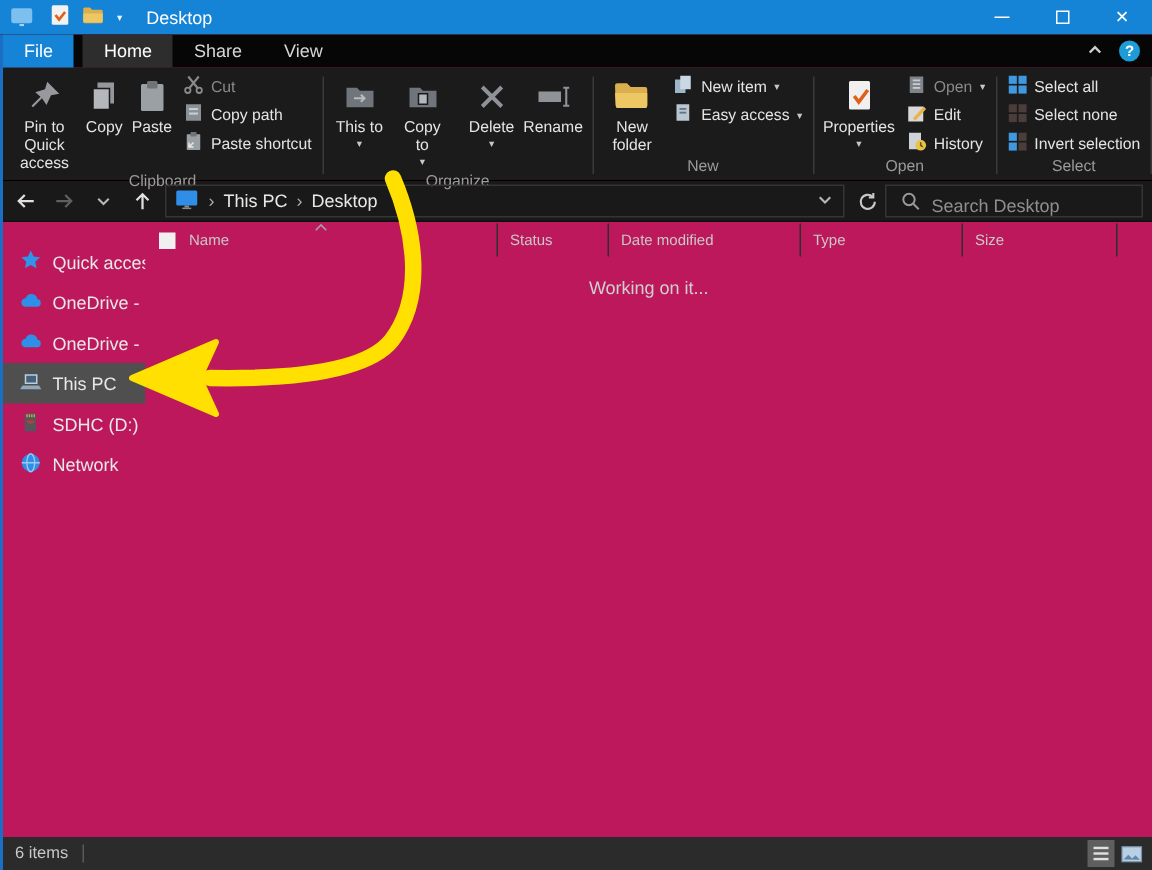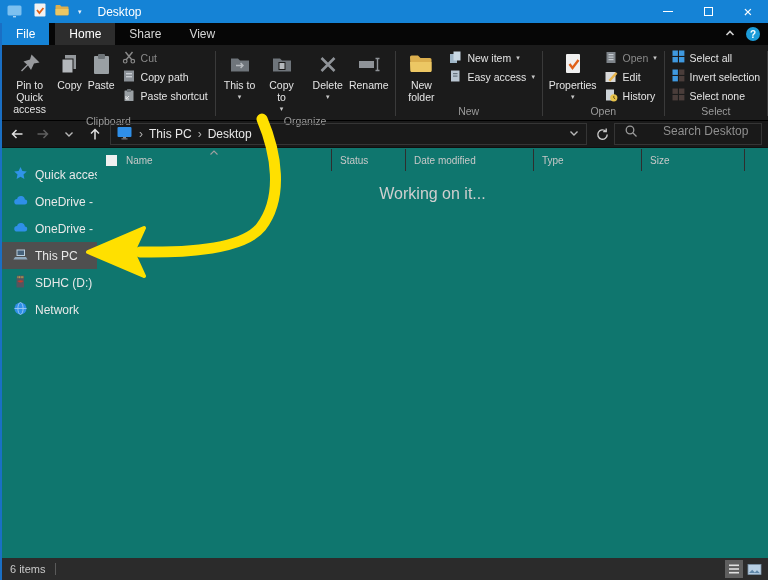--- a/index.html
+++ b/index.html
@@ -1,19 +1,19 @@
 <!DOCTYPE html>
 <html><head>
 <meta charset="utf-8">
 <style>
   * { box-sizing: border-box; margin: 0; padding: 0; }
   html,body { background:#000; }
   .window {
     position: relative; width: 768px; height: 580px;
-    background: #0f766e; overflow: hidden;
+    background: #be185d; overflow: hidden;
     font-family: "Liberation Sans", sans-serif;
     color: #e8e8e8; font-size: 12px;
   }
   .spacer { flex: 1; }
 
   
   .titlebar { height: 23px; background:#1583d6; display:flex; align-items:center; }
   .appicon { margin-left:7px; display:flex; }
   .qat { display:flex; align-items:center; margin-left:12px; gap:9px; }
   .qat .crt { color:#e8f2fb; font-size:7px; }
@@ -51,22 +51,22 @@
 
   
   .addressrow { height:27px; background:#191919; display:flex; align-items:center;
                 padding:0 6px 0 4px; border-bottom:1px solid #101010; }
   .navbtn { width:26px; height:24px; display:flex; align-items:center; justify-content:center; }
   .addressbox { flex:1; height:22px; border:1px solid #353535; display:flex;
                 align-items:center; padding:0 6px; margin:0 3px 0 2px; }
   .bc-sep { color:#b0b0b0; font-size:12px; padding:0 6px; }
   .bc-seg { color:#e8e8e8; font-size:12px; }
   .refreshbtn { width:24px; height:24px; display:flex; align-items:center; justify-content:center; }
-  .searchbox { width:148px; height:22px; border:1px solid #353535; display:flex;
-               align-items:flex-start; gap:25px; padding:0 9px; }
+  .searchbox { width:172px; height:22px; border:1px solid #353535; display:flex;
+               align-items:flex-end; gap:7px; padding:0 9px; }
   .searchbox .ph { color:#8f8f8f; font-size:12px; }
 
   
   .content { position:absolute; top:149px; bottom:22px; left:0; right:0; display:flex; }
   .sidebar { width:97px; padding-top:12px; overflow:hidden; }
   .sb-item { height:27px; display:flex; align-items:center; gap:7px; padding-left:13px;
              white-space:nowrap; overflow:hidden; font-size:12px; color:#e8e8e8; }
   .sb-item.selected { background:#4f4f4f; }
   .main { flex:1; position:relative; }
   .hdr { height:22px; display:flex; align-items:center; color:#c8c8c8; font-size:10px; position:relative; }
@@ -74,21 +74,21 @@
            border-right:1px solid #2e2e2e; }
   .hcell.name { width:235px; gap:9px; padding-left:9px; }
   .hcell.status { width:74px; }
   .hcell.date { width:128px; }
   .hcell.type { width:108px; }
   .hcell.size { width:103px; }
   .hcell.rest { flex:1; border-right:none; }
   .checkbox { width:11px; height:11px; background:#f0f0f0; }
   .sortmark { position:absolute; left:112px; top:-1px; }
   .loadmsg { position:absolute; top:36px; left:0; right:0; text-align:center;
-             color:#cfcfcf; font-size:16px; }
+             color:#cfcfcf; font-size:12px; }
 
   
   .statusbar { position:absolute; left:0; right:0; bottom:0; height:22px; background:#2b2b2b;
                display:flex; align-items:center; font-size:11px; color:#c8c8c8; }
   .sb-count { margin-left:10px; }
   .sb-div { width:1px; height:12px; background:#5a5a5a; margin-left:10px; }
   .viewbtn { width:18px; height:18px; display:flex; align-items:center; justify-content:center; margin-right:2px; }
   .viewbtn.active { background:#5f5f5f; }
 
   
@@ -371,38 +371,38 @@
                   <rect x="7" y="0.5" width="5.4" height="5.4" fill="#3f99e0"></rect>
                   <rect x="0.5" y="7" width="5.4" height="5.4" fill="#3f99e0"></rect>
                   <rect x="7" y="7" width="5.4" height="5.4" fill="#3f99e0"></rect>
                 </svg>
             </span>
             <span>Select all</span>
           </div>
           <div class="r-small">
             <span>
               <svg width="13" height="13" viewBox="0 0 13 13">
+                  <rect x="0.5" y="0.5" width="5.4" height="5.4" fill="#4a3d3a"></rect>
+                  <rect x="7" y="0.5" width="5.4" height="5.4" fill="#4a3d3a"></rect>
+                  <rect x="0.5" y="7" width="5.4" height="5.4" fill="#4a3d3a"></rect>
+                  <rect x="7" y="7" width="5.4" height="5.4" fill="#4a3d3a"></rect>
+                </svg>
+            </span>
+            <span>Select none</span>
+          </div>
+          <div class="r-small">
+            <span>
+              <svg width="13" height="13" viewBox="0 0 13 13">
                   <rect x="0.5" y="0.5" width="5.4" height="5.4" fill="#3f99e0"></rect>
                   <rect x="7" y="0.5" width="5.4" height="5.4" fill="#4a3d3a"></rect>
                   <rect x="0.5" y="7" width="5.4" height="5.4" fill="#3f99e0"></rect>
                   <rect x="7" y="7" width="5.4" height="5.4" fill="#4a3d3a"></rect>
                 </svg>
             </span>
             <span>Invert selection</span>
-          </div>
-          <div class="r-small">
-            <span>
-              <svg width="13" height="13" viewBox="0 0 13 13">
-                  <rect x="0.5" y="0.5" width="5.4" height="5.4" fill="#4a3d3a"></rect>
-                  <rect x="7" y="0.5" width="5.4" height="5.4" fill="#4a3d3a"></rect>
-                  <rect x="0.5" y="7" width="5.4" height="5.4" fill="#4a3d3a"></rect>
-                  <rect x="7" y="7" width="5.4" height="5.4" fill="#4a3d3a"></rect>
-                </svg>
-            </span>
-            <span>Select none</span>
           </div>
         </div>
       </div>
       <div class="rglabel">Select</div>
     </div>
 
     <div class="rsep"></div>
   </div>
 
   <div class="addressrow">

